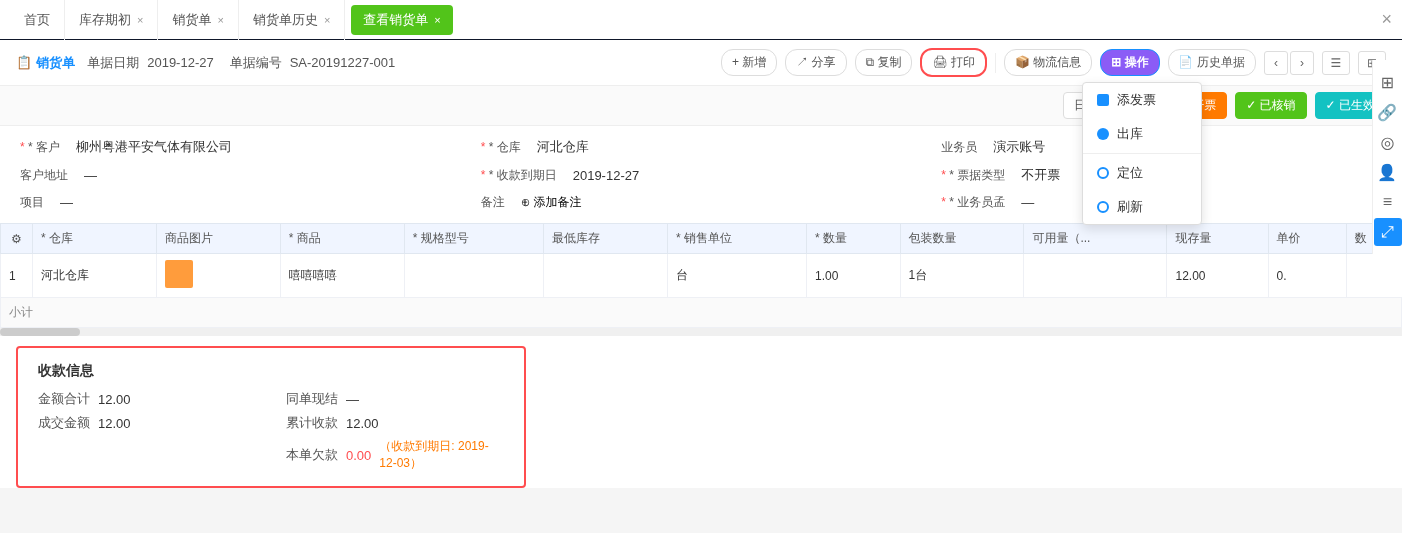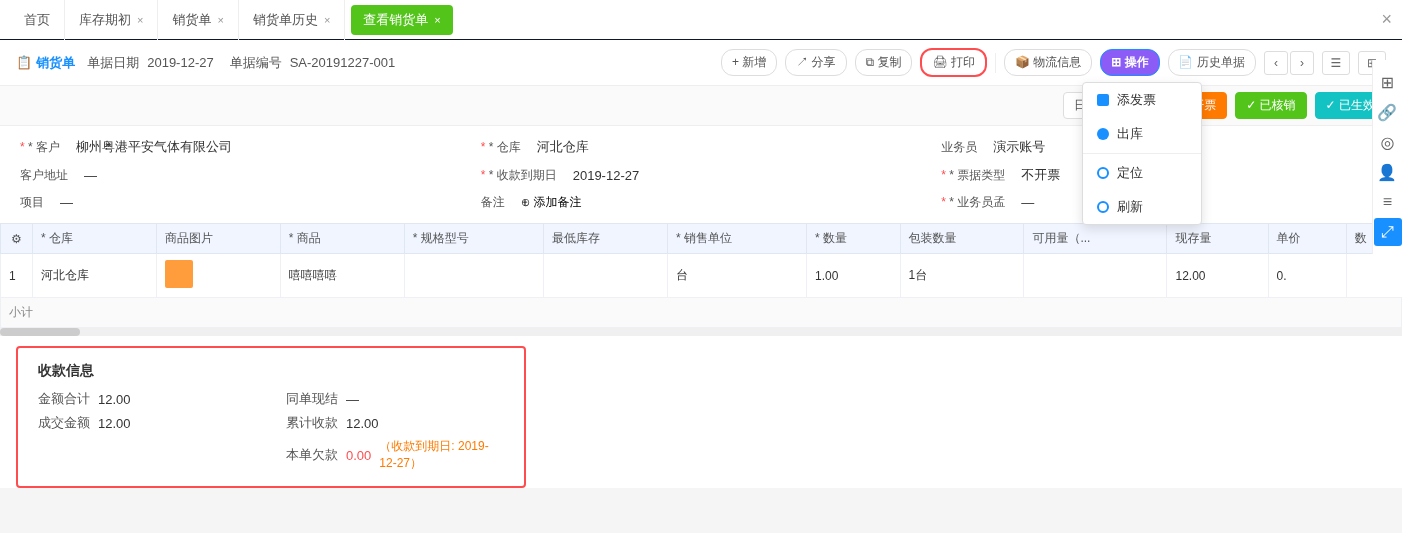--- a/index.html
+++ b/index.html
@@ -331,21 +331,21 @@
           <span class="pay-label">同单现结</span>
           <span class="pay-value">—</span>
         </div>
         <div class="payment-row" style="margin-top:6px;">
           <span class="pay-label">累计收款</span>
           <span class="pay-value">12.00</span>
         </div>
         <div class="payment-row" style="margin-top:6px;">
           <span class="pay-label">本单欠款</span>
           <span class="pay-value red">0.00</span>
-          <span class="pay-value orange" style="font-size:12px;color:#ff7a00;">（收款到期日: 2019-12-27）</span>
+          <span class="pay-value orange" style="font-size:12px;color:#ff7a00;">（收款到期日: 2019-12-03）</span>
         </div>
       </div>
     </div>
   </div>
 
 </div>
 
 <div class="right-sidebar">
   <div class="sidebar-icon">⊞</div>
   <div class="sidebar-icon">🔗</div>

